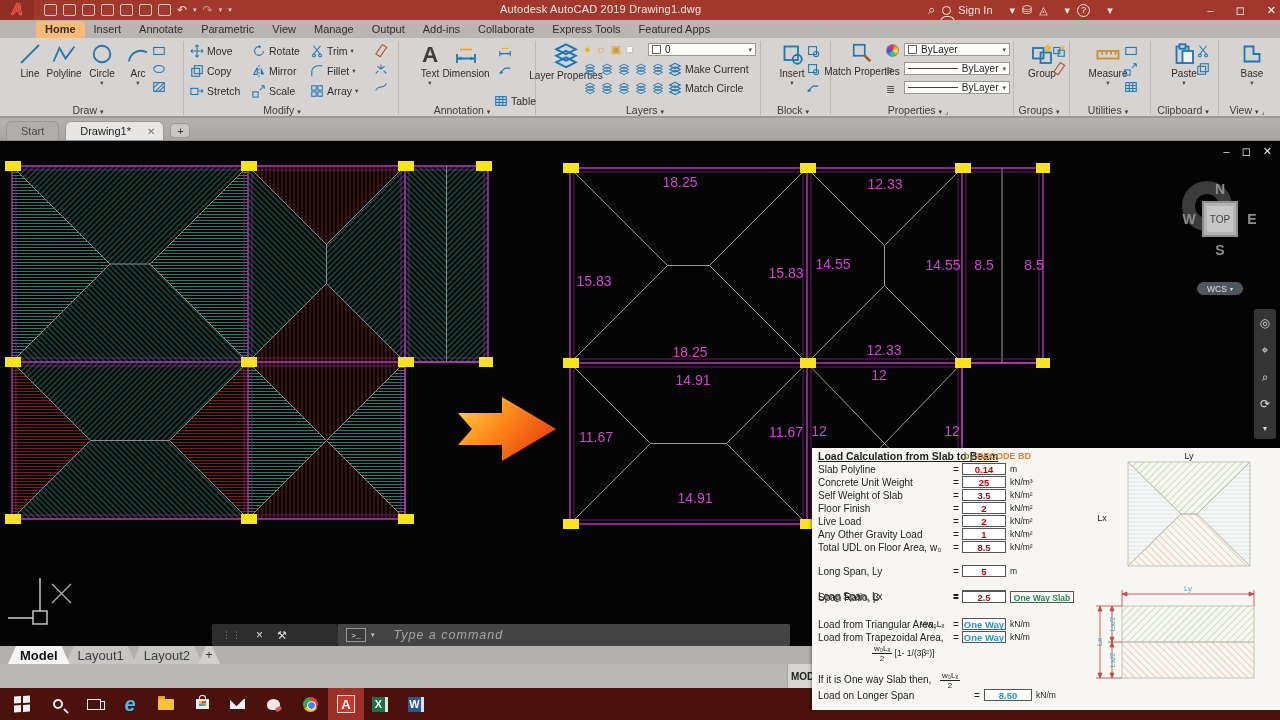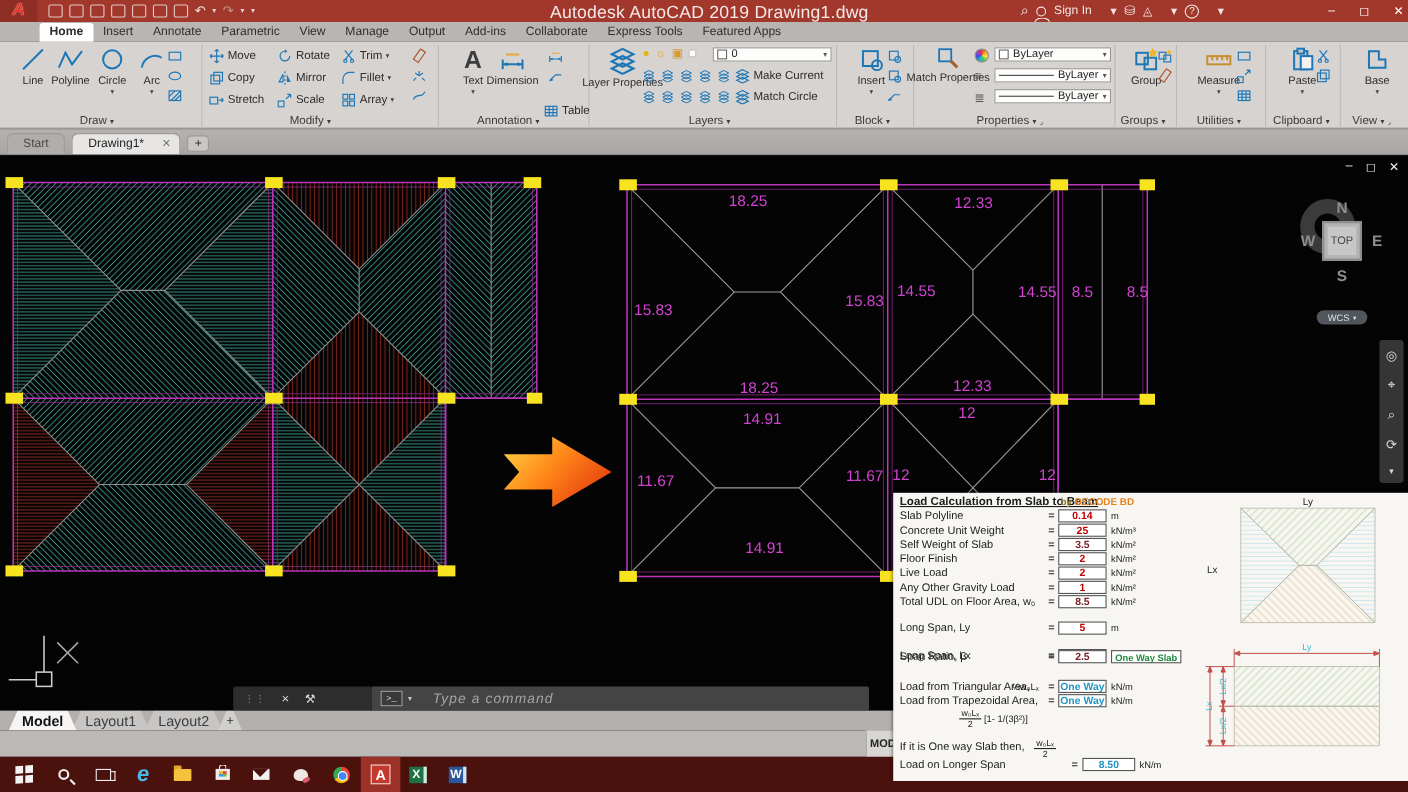--- a/index.html
+++ b/index.html
@@ -7,31 +7,31 @@
   body { font-family:"Liberation Sans", sans-serif; position:relative; }
   #root { position:absolute; inset:0; width:1280px; height:720px; }
 
   
   .titlebar { position:absolute; left:0; top:0; width:1280px; height:20px; background:#a2372c; display:flex; align-items:center; color:#f2e6e2; }
   .appbtn { width:34px; height:20px; background:#8f2e24; display:flex; align-items:center; justify-content:center; font-weight:bold; font-style:italic; color:#e8382e; font-size:16px; text-shadow:0 0 1px #fff; }
   .qat { display:flex; align-items:center; gap:6px; margin-left:10px; }
   .qat .qi { width:13px; height:12px; border:1.2px solid #e9dcd8; border-radius:2px; opacity:.9; }
   .qat .qa { font-size:12px; color:#efe3df; line-height:1; }
   .qat .dd { font-size:7px; color:#e3d5d1; }
-  .wtitle { position:absolute; left:500px; top:3px; font-size:16px; color:#f3e9e6; letter-spacing:.2px; }
+  .wtitle { position:absolute; left:500px; top:3px; font-size:11px; color:#f3e9e6; letter-spacing:.2px; }
   .trt { position:absolute; top:0; height:20px; display:flex; align-items:center; gap:10px; font-size:11px; }
   .person { width:9px; height:9px; border:1.3px solid #f2e6e2; border-radius:50%; position:relative; }
   .person:after { content:""; position:absolute; left:-3px; top:9px; width:13px; height:5px; border:1.3px solid #f2e6e2; border-bottom:none; border-radius:6px 6px 0 0; }
   .helpq { width:13px; height:13px; border:1.2px solid #f2e6e2; border-radius:50%; font-size:9px; display:flex;align-items:center;justify-content:center; }
   .winbtns { position:absolute; right:4px; top:0; height:20px; display:flex; align-items:center; gap:22px; font-size:11px; color:#fff; }
 
   
   .ribbontabs { position:absolute; left:0; top:20px; width:1280px; height:18px; background:#b8b5b3; display:flex; align-items:flex-end; padding-left:36px; }
   .rtab { font-size:11px; color:#2e2e2e; padding:2px 9px 3px; white-space:nowrap; }
-  .rtab.active { background:#ffffff; border-radius:3px 3px 0 0; font-weight:bold; }
+  .rtab.active { background:#fdba74; border-radius:3px 3px 0 0; font-weight:bold; }
   .ribbon { position:absolute; left:0; top:38px; width:1280px; height:80px; background:#d6d3d1; border-bottom:2px solid #9b9897; }
   .psep { position:absolute; top:3px; width:1px; height:74px; background:#bcb8b6; }
   .plabel { position:absolute; top:66px; font-size:10.5px; color:#3c3c3c; white-space:nowrap; transform:translateX(-50%); }
   .plabel .c { font-size:7px; }
   .bigbtn { position:absolute; display:flex; flex-direction:column; align-items:center; width:52px; }
   .bigbtn .lbl { font-size:10px; color:#2d2d2d; margin-top:2px; text-align:center; line-height:1.1; white-space:nowrap; }
   .bigbtn .c, .smallbtn .c { font-size:6.5px; color:#444; }
   .smallbtn { position:absolute; display:flex; align-items:center; gap:3px; font-size:10.5px; color:#2d2d2d; white-space:nowrap; }
   .minicol { position:absolute; display:flex; flex-direction:column; gap:4px; }
   .ricon svg { display:block; }

